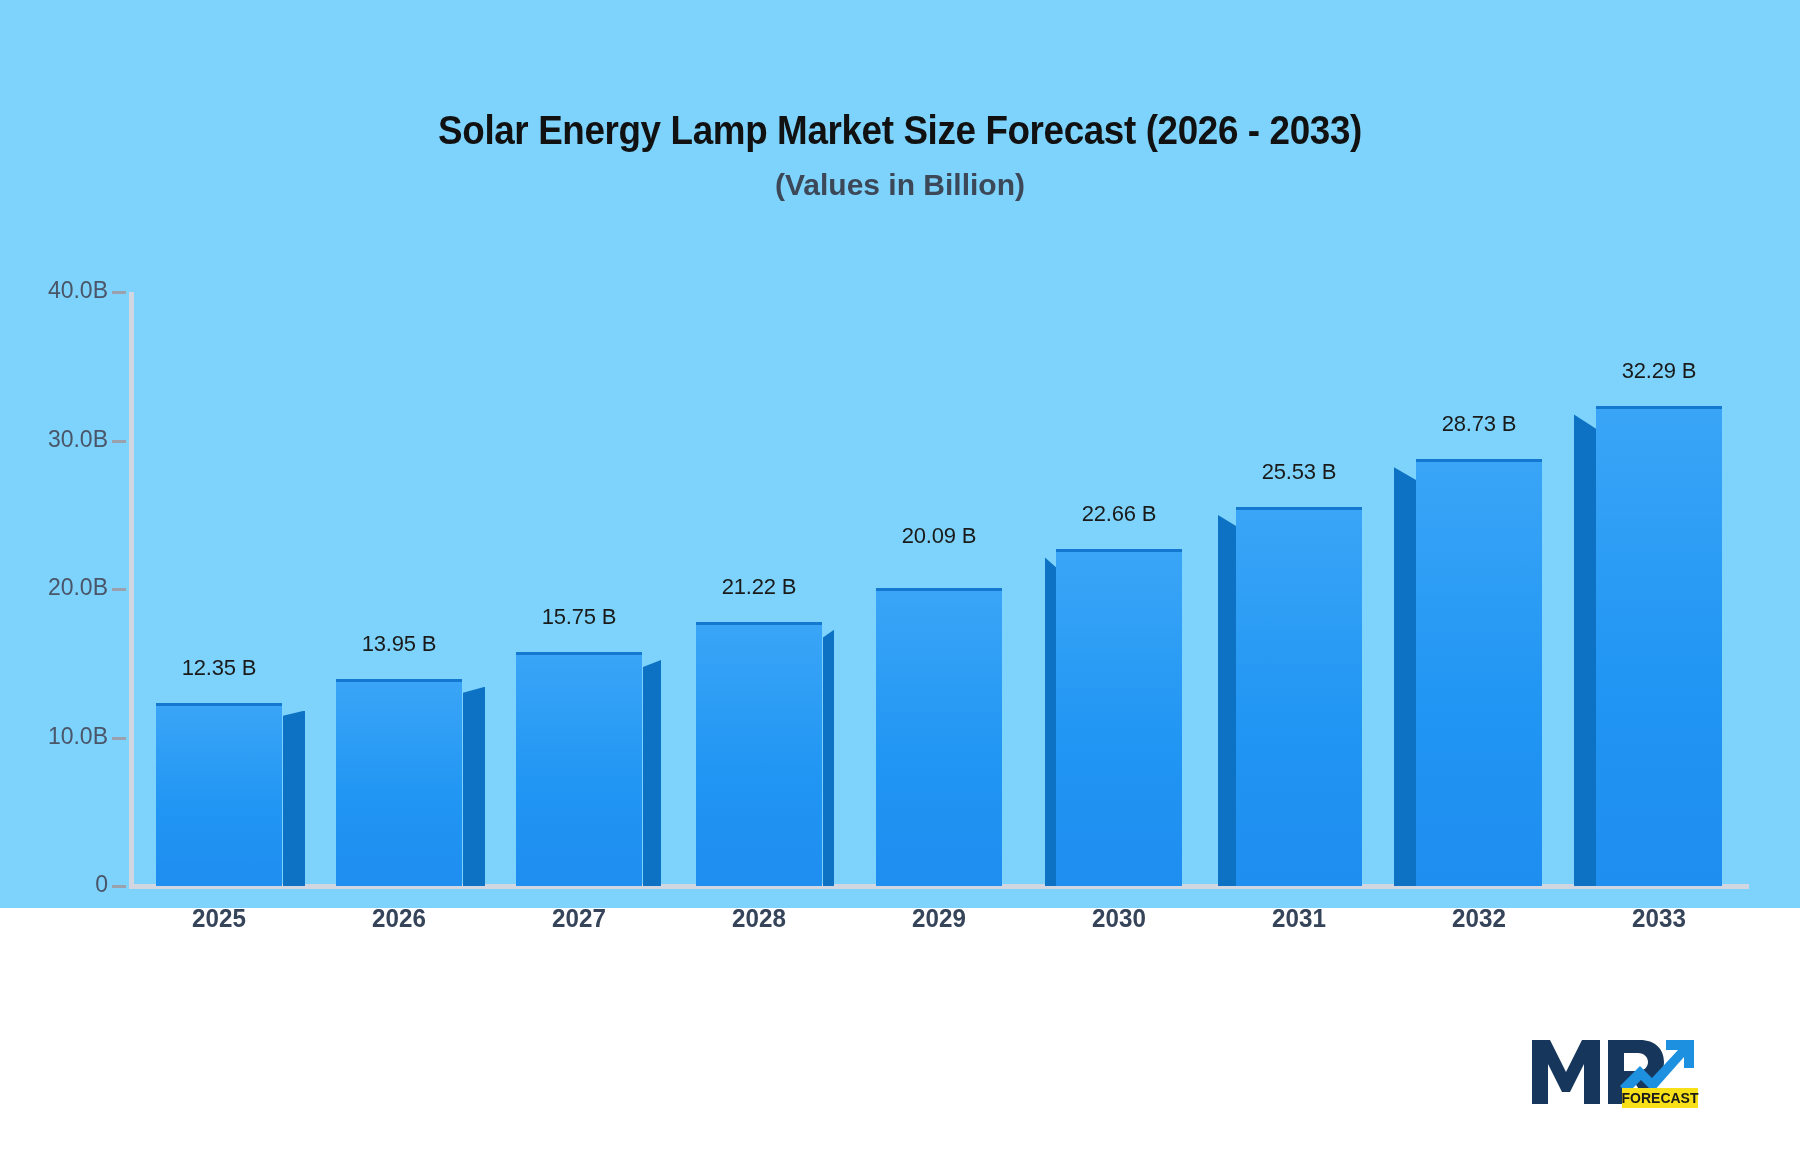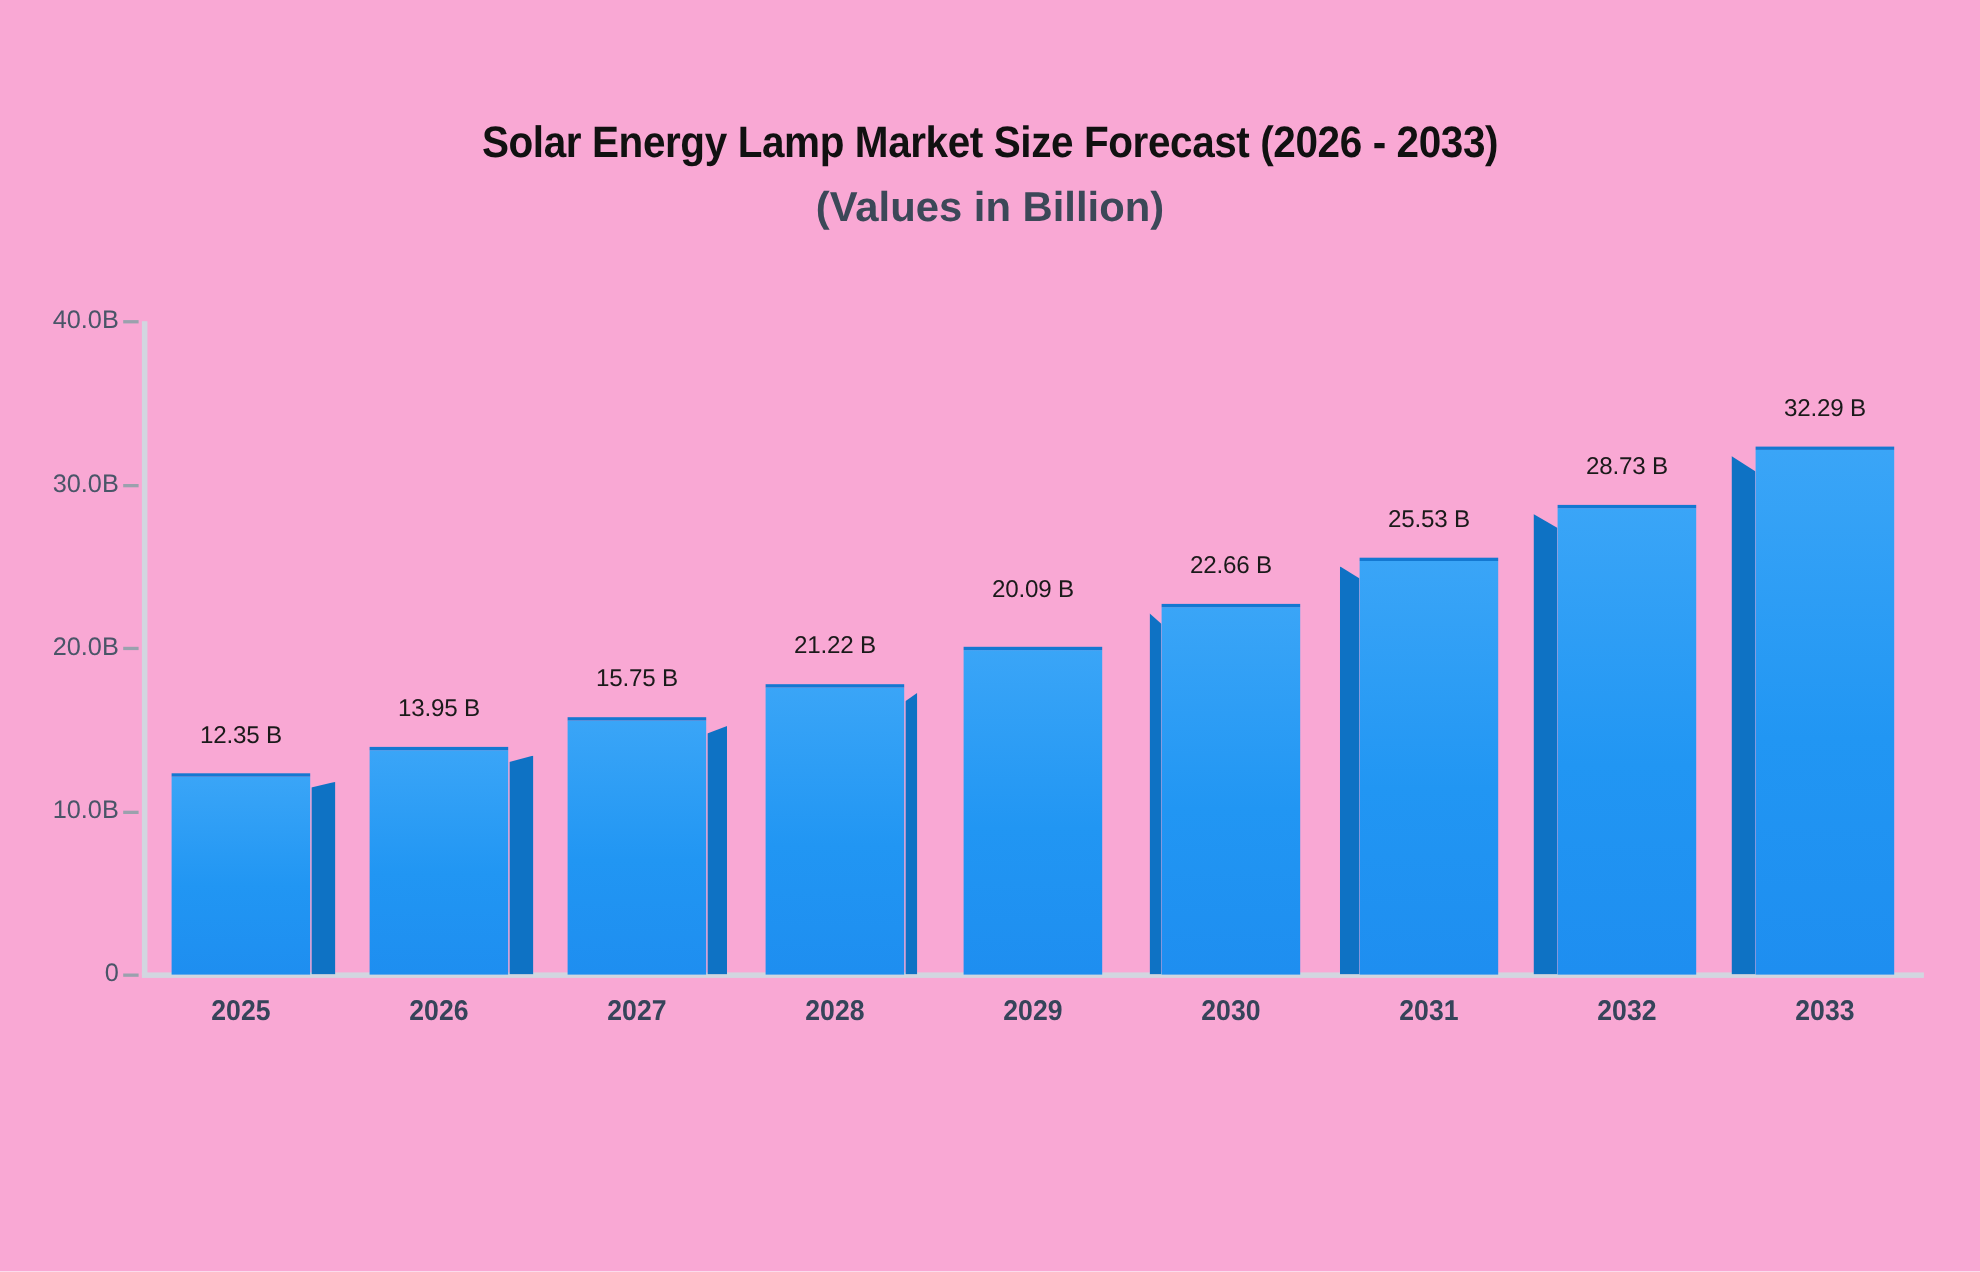--- a/index.html
+++ b/index.html
@@ -12,22 +12,22 @@
     width: 1800px;
     height: 1156px;
     font-family: "Liberation Sans", sans-serif;
     overflow: hidden;
     position: relative;
   }
 
   .page {
     position: relative;
     width: 1800px;
-    height: 1156px;
-    background: #f9a8d4;
+    height: 908px;
+    background: #7dd3fc;
   }
 
   
   .chart-title {
     position: absolute;
     top: 108px;
     left: 0;
     width: 1800px;
     text-align: center;
     font-family: "Liberation Sans Narrow", "Liberation Sans", sans-serif;
@@ -38,21 +38,21 @@
     transform: scaleX(0.92);
     transform-origin: center top;
     white-space: nowrap;
   }
   .chart-subtitle {
     position: absolute;
     top: 168px;
     left: 0;
     width: 1800px;
     text-align: center;
-    font-size: 38px;
+    font-size: 30px;
     font-weight: bold;
     color: #3c4858;
     white-space: nowrap;
   }
 
   
   .cagr-badge-wrap {
     position: absolute;
     top: 250px;
     left: 0;
@@ -250,14 +250,29 @@
         <div class="x-label" style="left: 459px;">2027</div>
         <div class="x-label" style="left: 639px;">2028</div>
         <div class="x-label" style="left: 819px;">2029</div>
         <div class="x-label" style="left: 999px;">2030</div>
         <div class="x-label" style="left: 1179px;">2031</div>
         <div class="x-label" style="left: 1359px;">2032</div>
         <div class="x-label" style="left: 1539px;">2033</div>
       </div>
   </div>
 
+  <div class="logo">
+    <svg width="180" height="86" viewBox="0 0 180 86" xmlns="http://www.w3.org/2000/svg">
+      <g>
+        <path d="M4 10 L22 10 L38 42 L54 10 L72 10 L72 74 L56 74 L56 34 L42 62 L34 62 L20 34 L20 74 L4 74 Z" fill="#17365c"></path>
+        <path d="M80 10 L112 10 C127 10 136 19 136 32 C136 41 131 48 123 51 L139 74 L120 74 L107 53 L96 53 L96 74 L80 74 Z M96 23 L96 41 L110 41 C116 41 120 37 120 32 C120 27 116 23 110 23 Z" fill="#17365c"></path>
+      </g>
+      <g>
+        <path d="M92 56 L112 36 L124 48 L150 20 L138 20 L138 10 L166 10 L166 38 L156 38 L156 27 L125 62 L113 50 L99 64 Z" fill="#1e90e0"></path>
+      </g>
+      <g>
+        <rect x="94" y="58" width="76" height="20" fill="#f7e018"></rect>
+        <text x="132" y="73" font-family="'Liberation Sans', sans-serif" font-size="14" font-weight="bold" fill="#1a1a1a" text-anchor="middle">FORECAST</text>
+      </g>
+    </svg>
+  </div>
 
 </div>
 
 </body></html>

